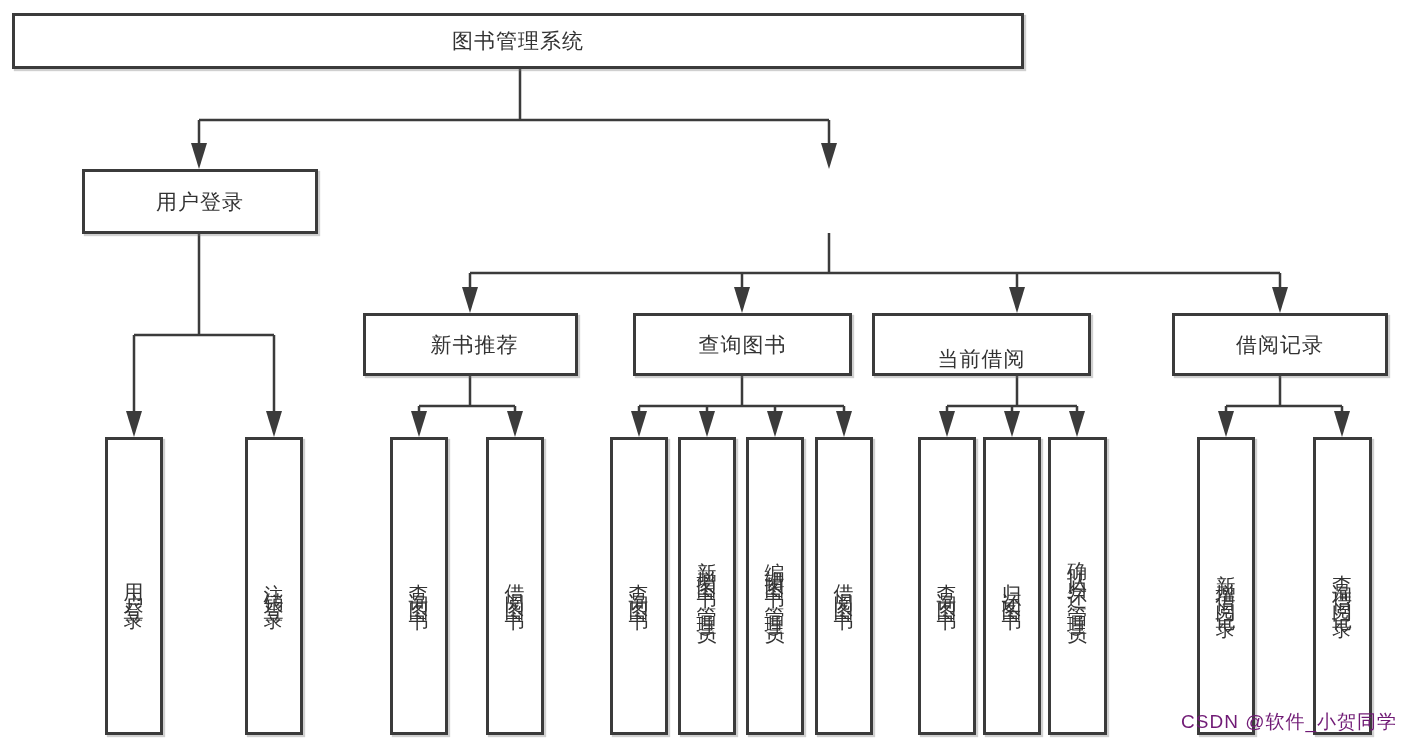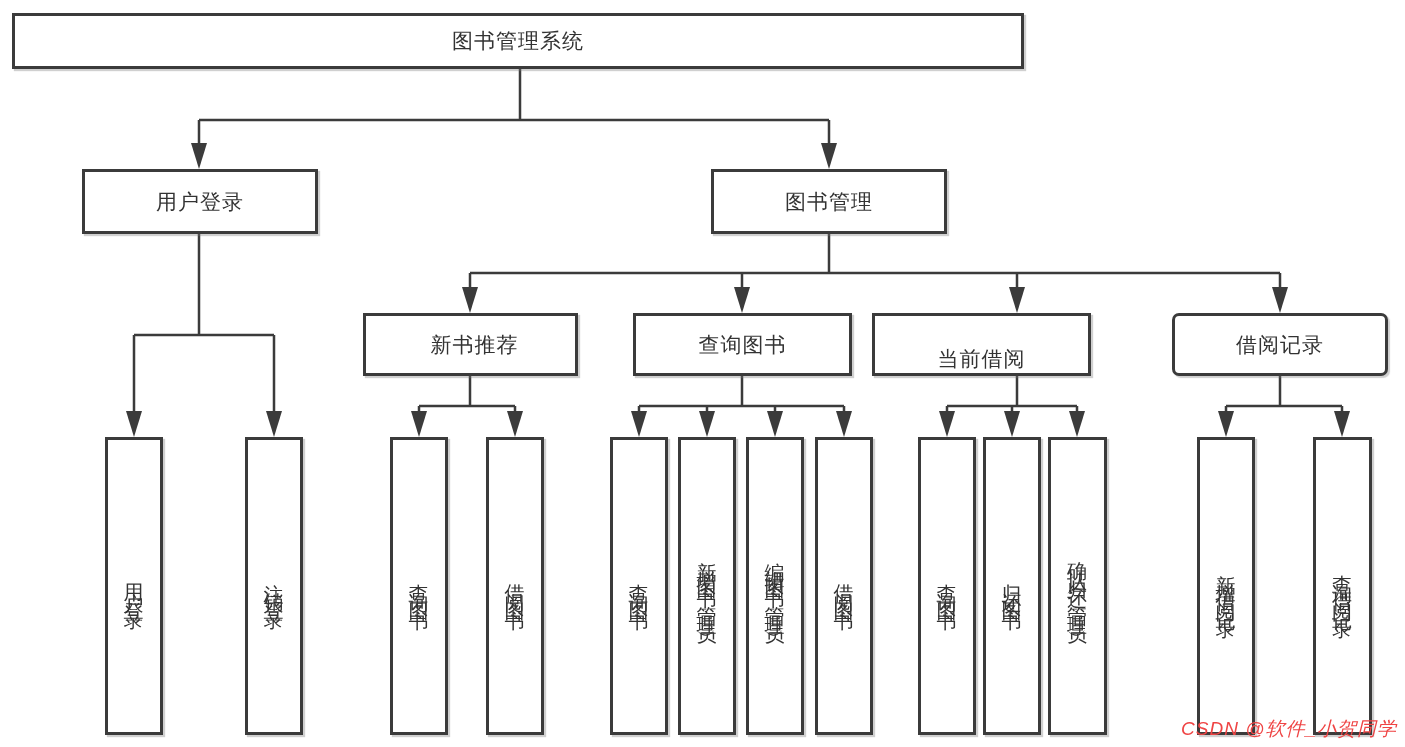--- a/index.html
+++ b/index.html
@@ -43,27 +43,26 @@
     writing-mode: vertical-rl;
     text-orientation: mixed;
     font-size: 20px;
     line-height: 1;
     letter-spacing: 9px;
     white-space: nowrap;
   }
   .watermark {
     position: absolute;
     right: 8px;
-    bottom: 5px;
+    bottom: 12px;
     font-size: 19px;
     letter-spacing: 1px;
-    color: #ef4444;
+    color: #701a75;
     z-index: 10;
     white-space: nowrap;
-    font-style: italic;
   }
 </style>
 </head>
 <body>
 
 <div class="canvas">
 
   <svg class="connectors" viewBox="0 0 1405 747" aria-hidden="true">
     <g stroke="#3b3b3b" stroke-width="2.5" fill="none">
 
@@ -104,34 +103,31 @@
     </g>
   </svg>
 
   <div class="node h-node" style="left:12px; top:13px; width:1012px; height:56px;">
     <span>图书管理系统</span>
   </div>
 
   <div class="node h-node" style="left:82px; top:169px; width:236px; height:65px;">
     <span>用户登录</span>
   </div>
-  <div class="node h-node" style="left:711px; top:169px; width:236px; height:65px;">
-    <span>图书管理</span>
-  </div>
 
   <div class="node h-node" style="left:363px; top:313px; width:215px; height:63px;padding-left:8px;">
     <span>新书推荐</span>
   </div>
   <div class="node h-node" style="left:633px; top:313px; width:219px; height:63px;">
     <span>查询图书</span>
   </div>
   <div class="node h-node" style="left:872px; top:313px; width:219px; height:63px;align-items:flex-end;">
     <span>当前借阅</span>
   </div>
-  <div class="node h-node" style="left:1172px; top:313px; width:216px; height:63px;border-radius:7px;">
+  <div class="node h-node" style="left:1172px; top:313px; width:216px; height:63px;">
     <span>借阅记录</span>
   </div>
 
   <div class="node v-node" style="left:105px; top:437px; width:58px; height:298px;">
     <span class="v-label">用户登录</span>
   </div>
   <div class="node v-node" style="left:245px; top:437px; width:58px; height:298px;">
     <span class="v-label">注销登录</span>
   </div>
 

